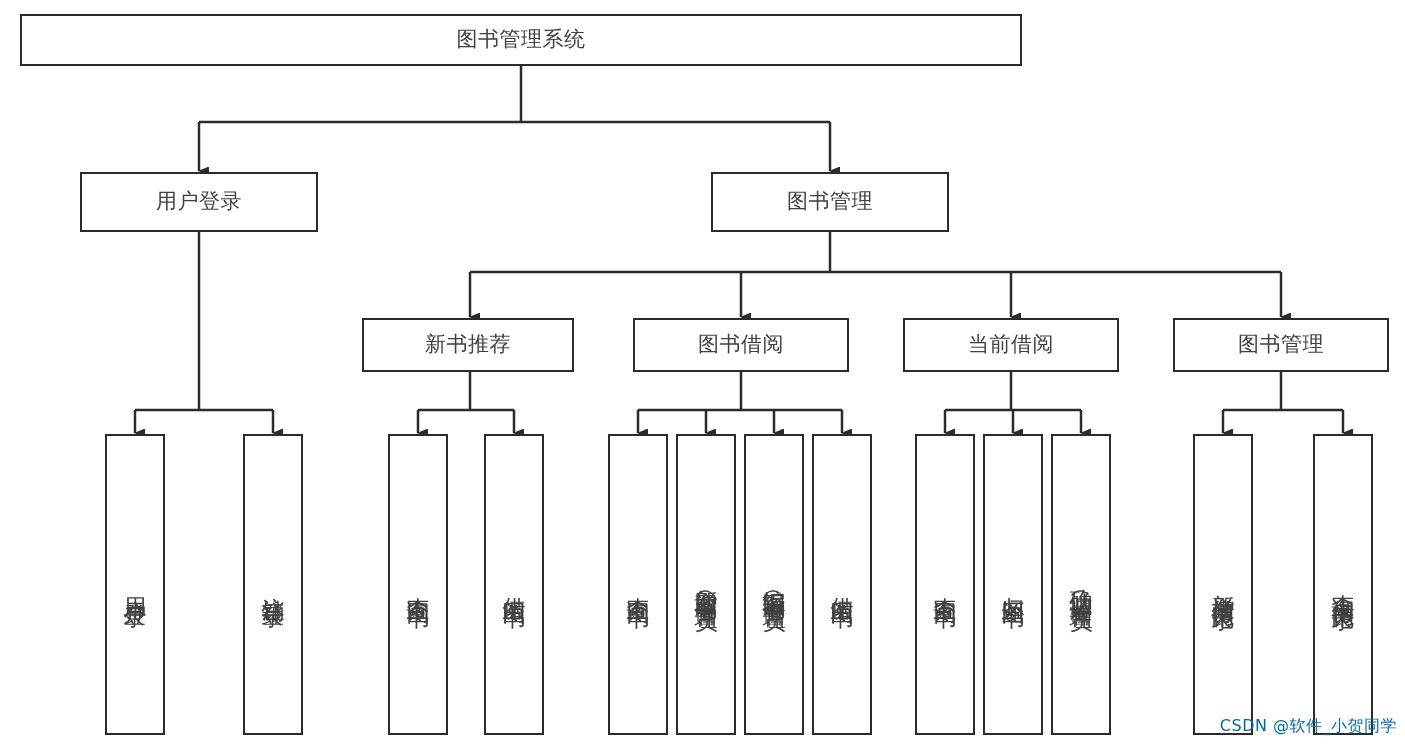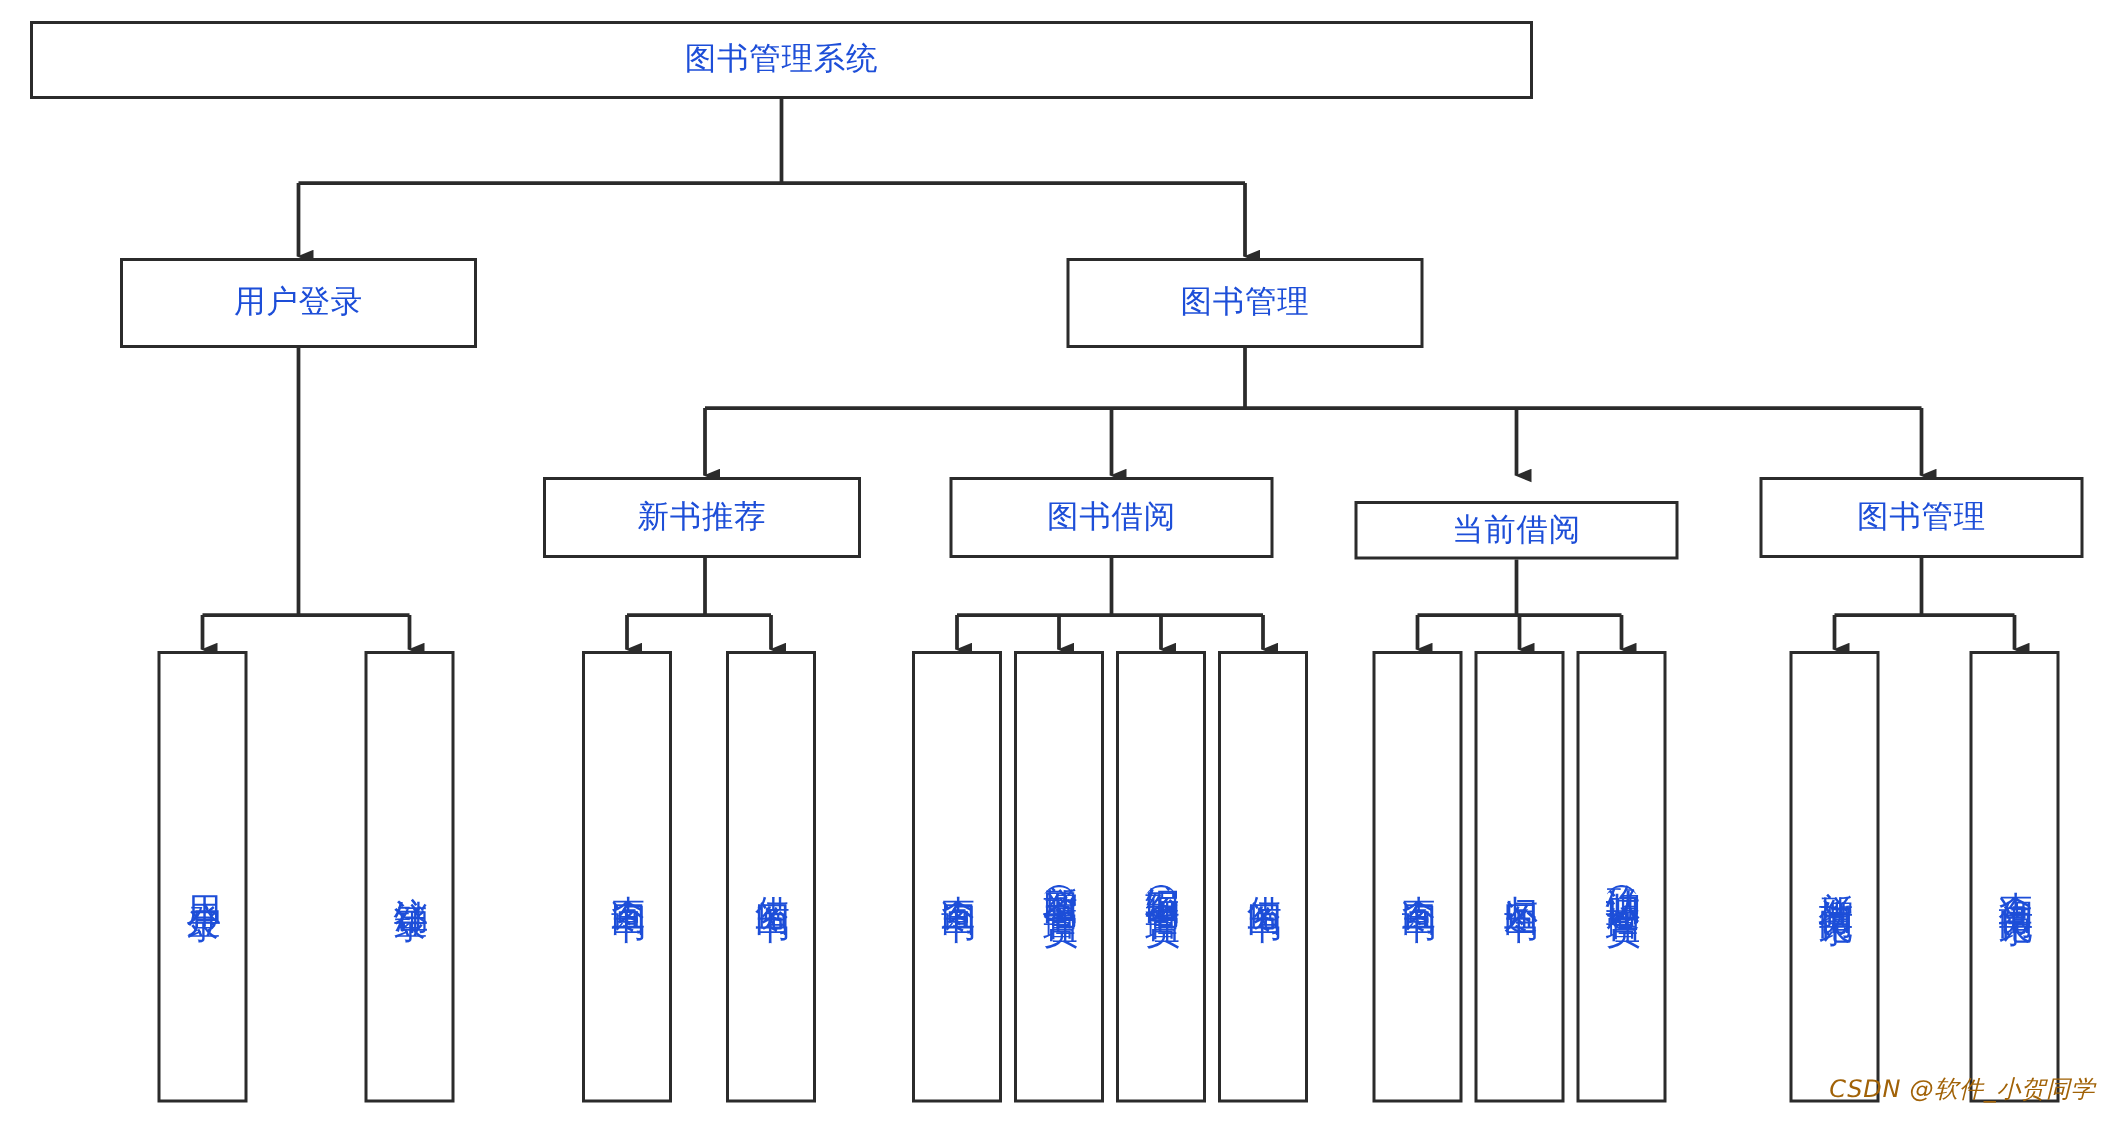--- a/index.html
+++ b/index.html
@@ -25,21 +25,21 @@
     position: absolute;
     box-sizing: border-box;
     background: #ffffff;
     border: 2px solid #2b2b2b;
     display: flex;
     align-items: center;
     justify-content: center;
     overflow: hidden;
   }
   .node-label {
-    color: #1d4ed8;
+    color: #404040;
     text-align: center;
     line-height: 1.12;
     white-space: pre;
   }
   .node-horizontal .node-label {
     font-size: 21px;
     letter-spacing: 0.5px;
   }
   .node-vertical {
     align-items: center;
@@ -58,24 +58,23 @@
     top: 0;
     width: 1405px;
     height: 747px;
     pointer-events: none;
   }
   #watermark {
     position: absolute;
     right: 8px;
     bottom: 10px;
     font-size: 16px;
-    color: #a16207;
+    color: #0369a1;
     letter-spacing: 0.5px;
     white-space: nowrap;
-    font-style: italic;
   }
 </style>
 </head>
 <body>
 
 <div id="diagram-root">
   <svg id="edge-layer" viewBox="0 0 1405 747" xmlns="http://www.w3.org/2000/svg">
     <defs>
       <marker id="arrowhead" markerWidth="10" markerHeight="12" refX="4.5" refY="10" orient="auto" markerUnits="userSpaceOnUse">
         <polygon points="0,0 9,0 4.5,11" fill="#2b2b2b"></polygon>
@@ -126,21 +125,21 @@
       </div>
       <div class="node-box node-horizontal" style="left: 711px; top: 172px; width: 238px; height: 60px; justify-content: center;">
         <span class="node-label">图书管理</span>
       </div>
       <div class="node-box node-horizontal" style="left: 362px; top: 318px; width: 212px; height: 54px;">
         <span class="node-label">新书推荐</span>
       </div>
       <div class="node-box node-horizontal" style="left: 633px; top: 318px; width: 216px; height: 54px; justify-content: center;">
         <span class="node-label">图书借阅</span>
       </div>
-      <div class="node-box node-horizontal" style="left: 903px; top: 334px; width: 216px; height: 39px;">
+      <div class="node-box node-horizontal" style="left: 903px; top: 318px; width: 216px; height: 54px;">
         <span class="node-label">当前借阅</span>
       </div>
       <div class="node-box node-horizontal" style="left: 1173px; top: 318px; width: 216px; height: 54px;">
         <span class="node-label">图书管理</span>
       </div>
       <div class="node-box node-vertical" style="left: 105px; top: 434px; width: 60px; height: 301px;">
         <span class="node-label">用户登录</span>
       </div>
       <div class="node-box node-vertical" style="left: 243px; top: 434px; width: 60px; height: 301px;">
         <span class="node-label">注销登录</span>

